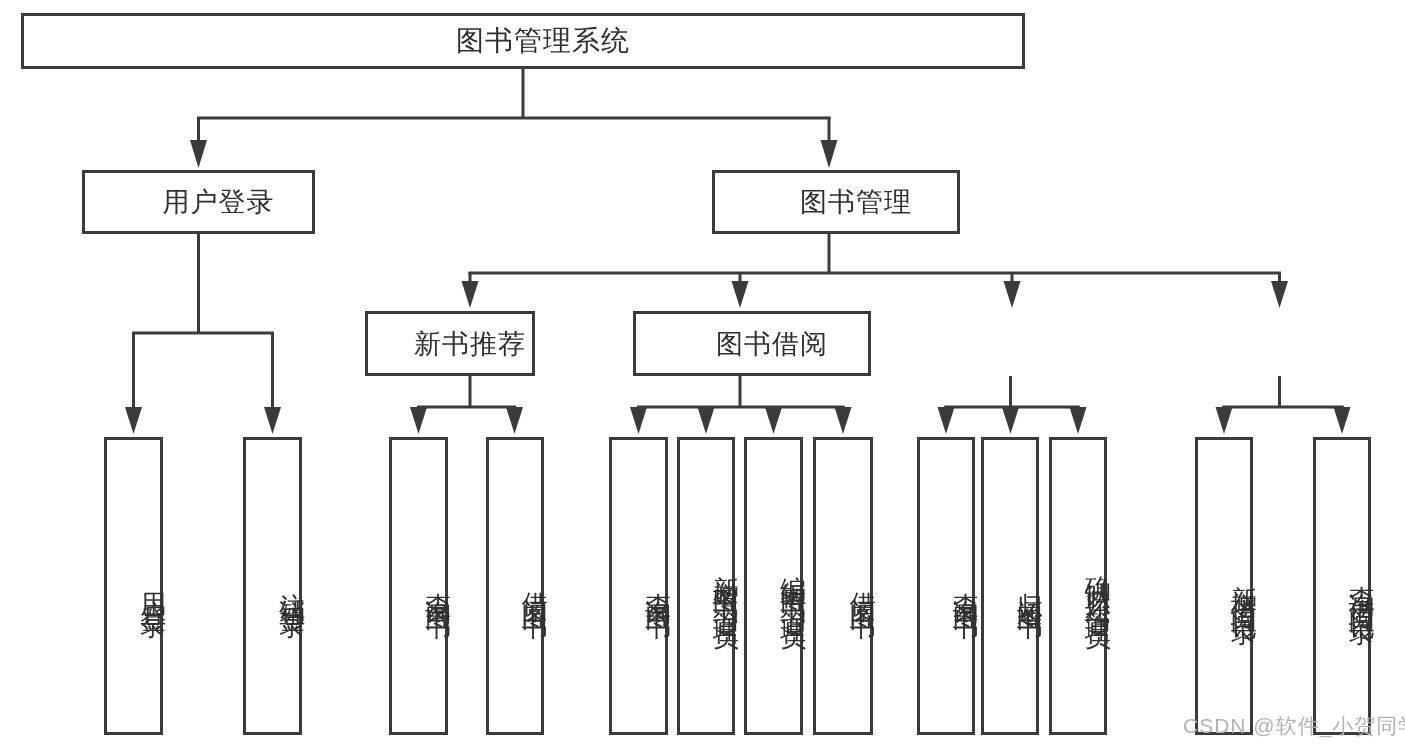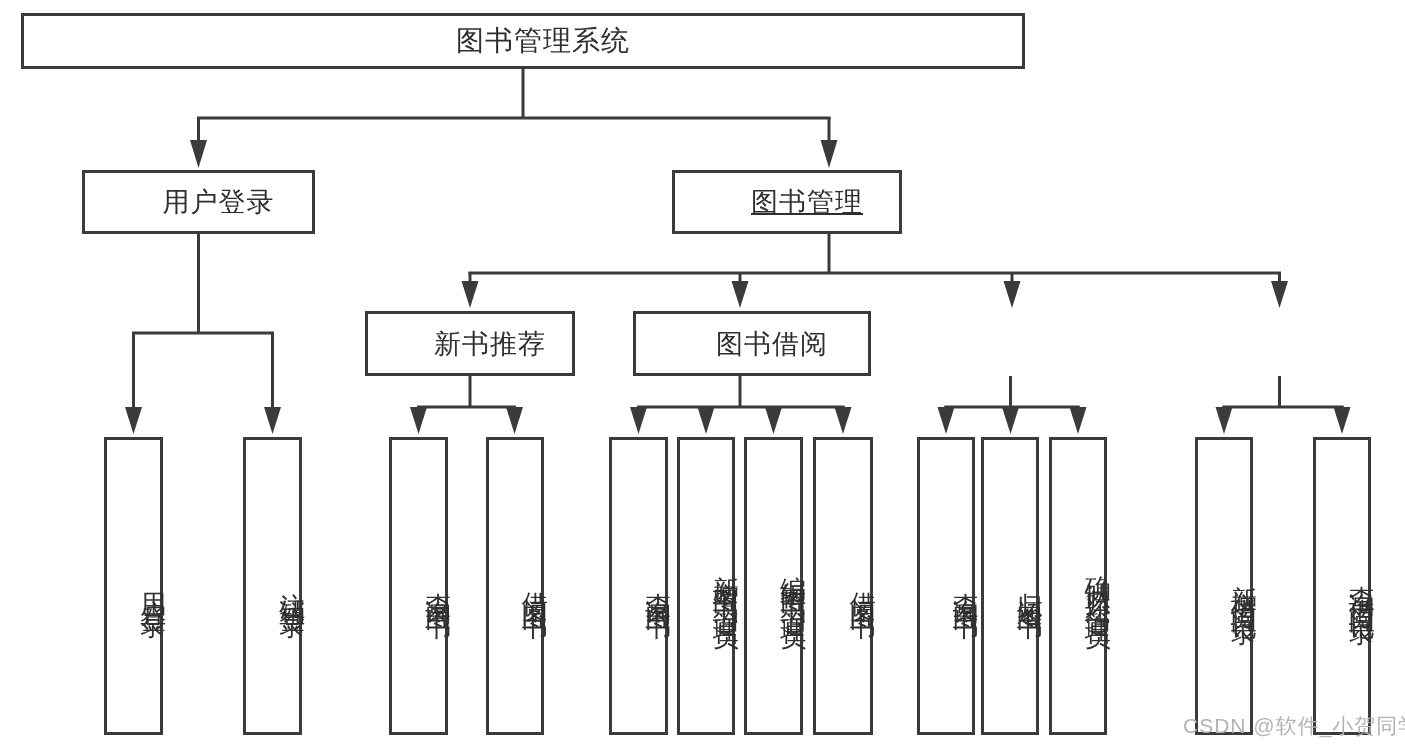--- a/index.html
+++ b/index.html
@@ -140,25 +140,25 @@
     </g>
   </svg>
 
   <div class="node root" style="left:21px; top:13px; width:1004px; height:56px;">
     <span class="hlabel">图书管理系统</span>
   </div>
 
   <div class="node" style="left:82px; top:170px; width:233px; height:64px;">
     <span class="hlabel">用户登录</span>
   </div>
-  <div class="node" style="left:672px; top:170px; width:230px; height:64px;text-decoration:underline;">
+  <div class="node" style="left:712px; top:170px; width:248px; height:64px;">
     <span class="hlabel">图书管理</span>
   </div>
 
-  <div class="node" style="left:365px; top:311px; width:210px; height:65px;">
+  <div class="node" style="left:365px; top:311px; width:170px; height:65px;">
     <span class="hlabel">新书推荐</span>
   </div>
   <div class="node" style="left:633px; top:311px; width:238px; height:65px;">
     <span class="hlabel">图书借阅</span>
   </div>
 
   <div class="node vnode" style="left:104px; top:437px; width:59px; height:298px;">
     <span class="vlabel">用户登录</span>
   </div>
   <div class="node vnode" style="left:243px; top:437px; width:59px; height:298px;">

